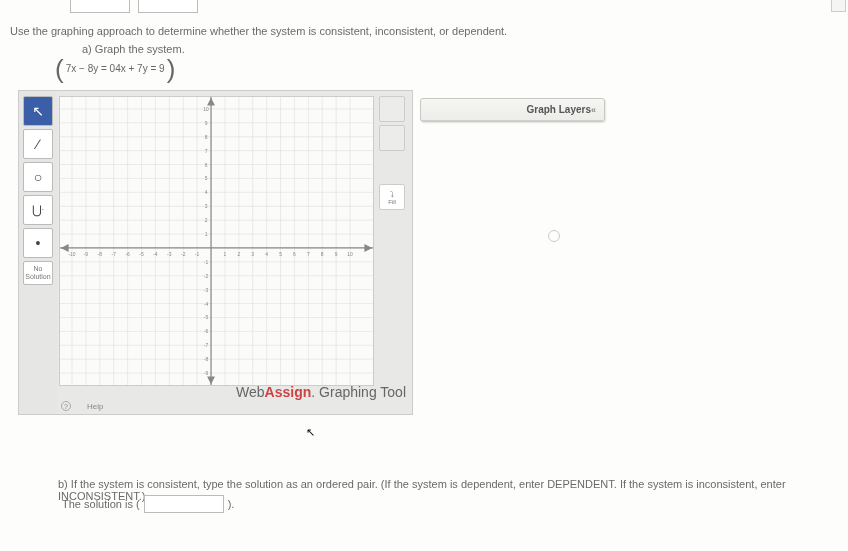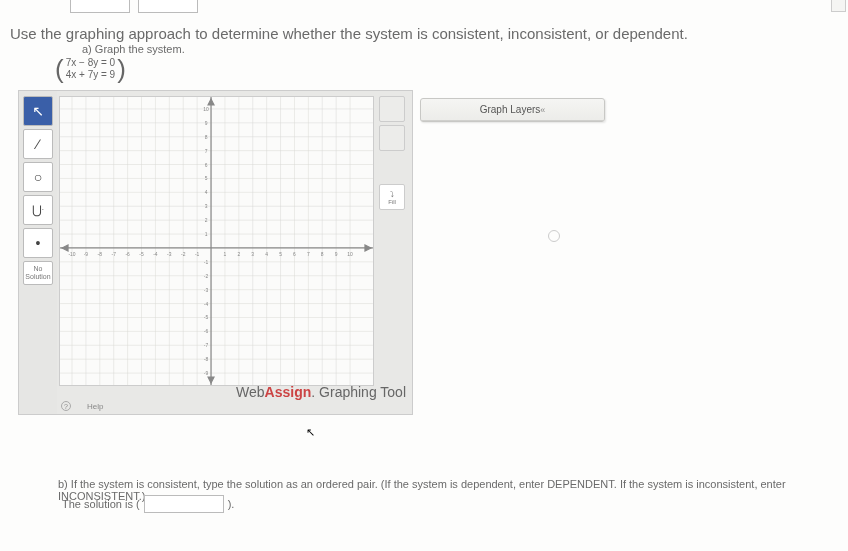--- a/index.html
+++ b/index.html
@@ -24,21 +24,21 @@
       width: 60px;
       height: 18px;
       border: 1px solid #bbb;
       background: #fff;
     }
     .instruction {
       position: absolute;
       top: 25px;
       left: 10px;
       color: #6a6a6a;
-      font-size: 15px;
+      font-size: 11px;
     }
     .part-a {
       position: absolute;
       top: 43px;
       left: 50px;
       color: #6a6a6a;
       font-size: 11px;
       margin-left: 32px;
     }
     .equations {
@@ -49,21 +49,20 @@
       align-items: center;
     }
     .paren {
       font-size: 26px;
       color: #666;
       line-height: 26px;
       font-weight: 100;
     }
     .eq-stack {
       display: flex;
-      flex-direction: column;
       font-size: 10px;
       color: #666;
       padding: 0 2px;
       line-height: 12px;
       text-align: right;
     }
     .graph-widget {
       position: absolute;
       top: 90px;
       left: 18px;
@@ -172,27 +171,27 @@
       top: 98px;
       left: 420px;
       width: 185px;
       background: linear-gradient(#f5f5f3, #ecece9);
       border: 1px solid #c8c8c5;
       border-radius: 3px;
       box-shadow: 1px 1px 2px rgba(0,0,0,0.1);
     }
     .gl-header {
       display: flex;
-      justify-content: center;
+      justify-content: flex-end;
       align-items: center;
       padding: 5px 8px;
       border-bottom: 1px solid #d0d0cd;
       font-size: 10px;
       color: #555;
-      font-weight: normal;
+      font-weight: bold;
     }
     .gl-collapse {
       font-size: 9px;
       color: #888;
       cursor: pointer;
     }
     .gl-body {
       padding: 8px;
       font-size: 9px;
       color: #888;

